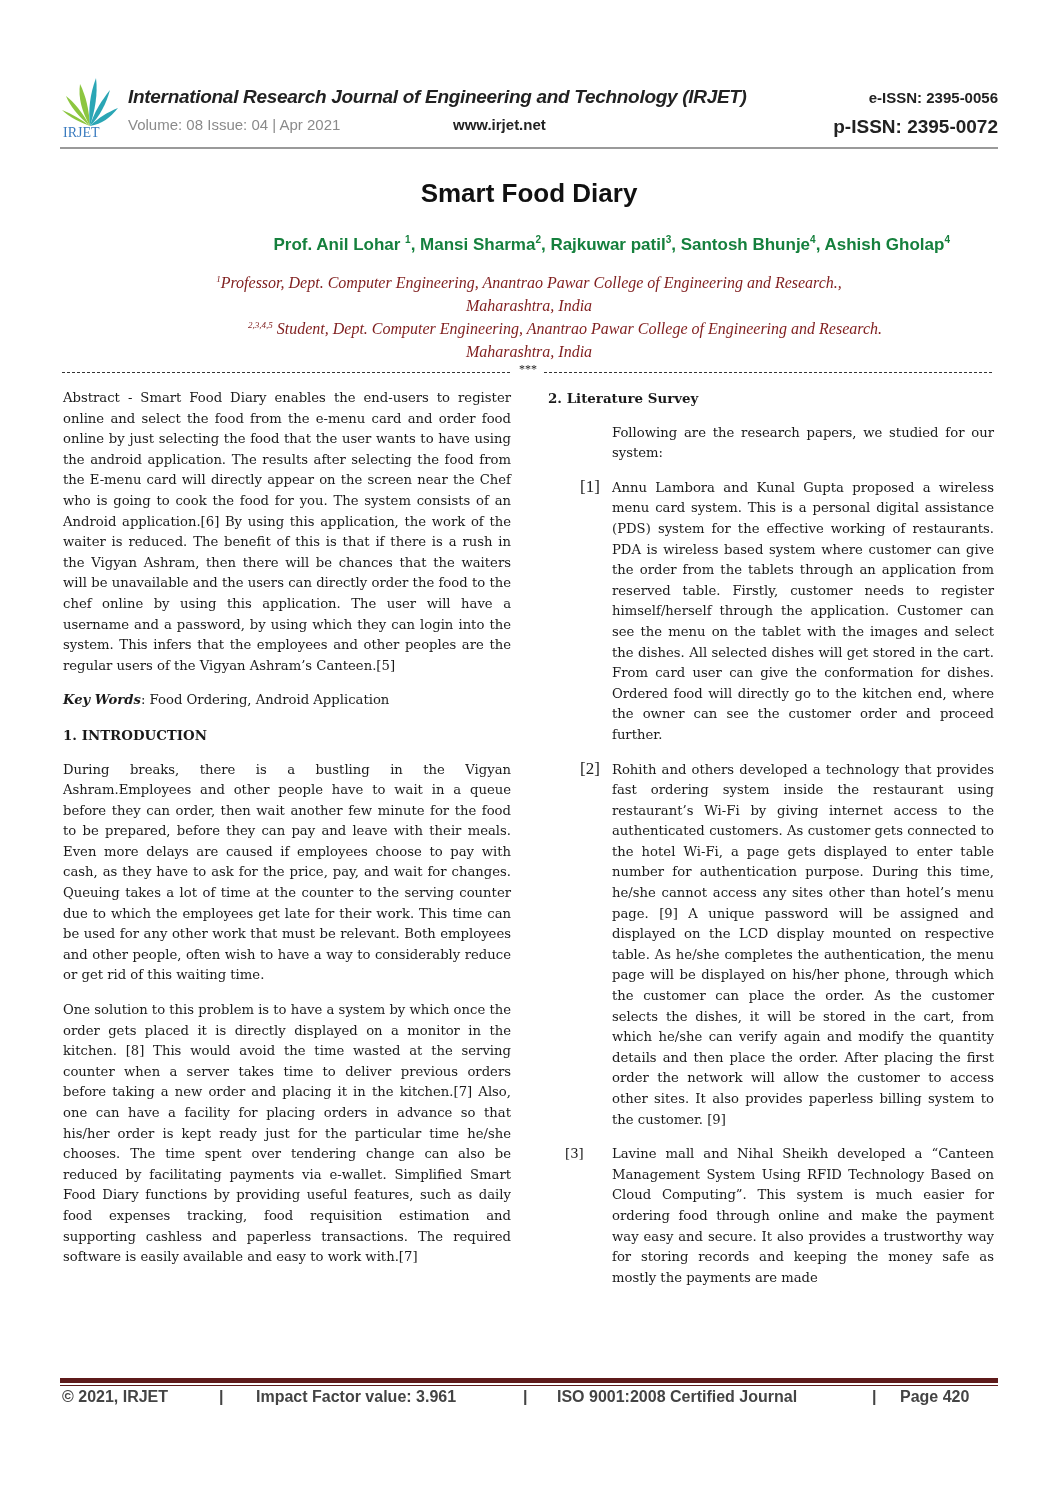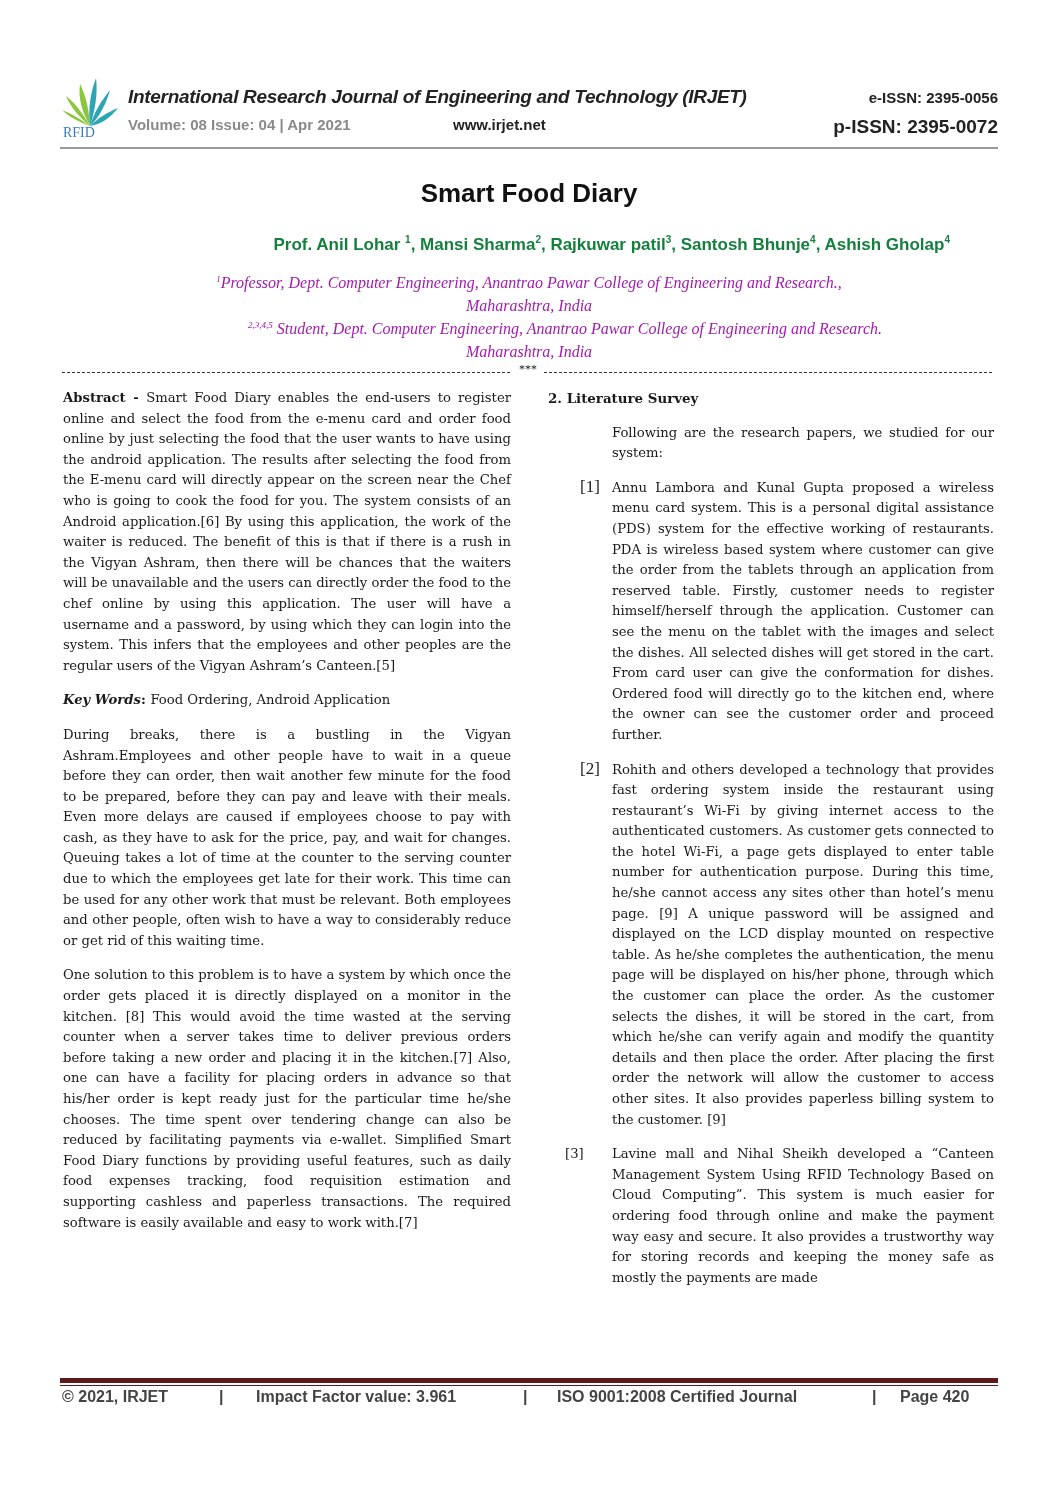--- a/index.html
+++ b/index.html
@@ -8,51 +8,51 @@
 
   
   .hdr { position: absolute; left: 60px; top: 76px; width: 940px; height: 70px; }
   .logo { position: absolute; left: 0; top: 0; width: 60px; height: 66px; }
   .logo svg { display: block; }
   .logo-text { position: absolute; left: 3px; top: 49px; font-family: "Liberation Serif", serif;
                font-size: 14px; color: #3a7bbf; letter-spacing: 0px; }
   .j-title { position: absolute; left: 68px; top: 10px; font-family: "Liberation Sans", sans-serif;
              font-weight: bold; font-size: 19px; color: #222; letter-spacing: -0.3px; font-style: italic; }
   .j-vol { position: absolute; left: 68px; top: 40px; font-family: "Liberation Sans", sans-serif;
-           font-weight: bold; font-size: 15px; color: #8a8a8a; }
+           font-weight: normal; font-size: 15px; color: #8a8a8a; }
   .j-url { position: absolute; left: 393px; top: 40px; font-family: "Liberation Sans", sans-serif;
            font-weight: bold; font-size: 15px; color: #222; }
   .j-issn1 { position: absolute; right: 2px; top: 13px; font-family: "Liberation Sans", sans-serif;
              font-weight: bold; font-size: 15px; color: #222; }
   .j-issn2 { position: absolute; right: 2px; top: 40px; font-family: "Liberation Sans", sans-serif;
              font-weight: bold; font-size: 19px; color: #222; }
   .hdr-rule { position: absolute; left: 60px; top: 147px; width: 938px; height: 2px; background: #9a9a9a; }
 
   
   .title { position: absolute; left: 0; width: 1058px; top: 178px; text-align: center;
            font-family: Liberation Sans, sans-serif; font-weight: bold; font-size: 26px; color: #111; }
   .authors { position: absolute; left: 0; width: 950px; top: 234px; text-align: right;
              font-family: "Liberation Sans", sans-serif; font-weight: bold; font-size: 17px; color: #15803d; }
   .authors sup { font-size: 10px; }
   .affil { position: absolute; left: 0; width: 1058px; text-align: center;
-           font-family: "Liberation Serif", serif; font-style: italic; font-size: 16px; color: #a21caf; }
+           font-family: "Liberation Serif", serif; font-style: italic; font-size: 16px; color: #7f1d1d; }
   .affil sup { font-size: 9px; }
   .aff1 { top: 274px; } .aff1b { top: 297px; } .aff2 { top: 320px; padding-left: 36px; } .aff2b { top: 343px; }
   .sep { position: absolute; left: 62px; width: 930px; top: 364px; height: 14px; }
   .sep .dash { position: absolute; top: 8px; height: 0; border-top: 1px dashed #333; }
   .sep .d1 { left: 0; width: 448px; } .sep .d2 { left: 482px; width: 448px; }
   .sep .stars { position: absolute; left: 450px; top: -2px; width: 32px; text-align: center; font-size: 12px; font-family: "Liberation Serif", serif; }
 
   
   .col { position: absolute; top: 388px; font-family: "DejaVu Serif", serif; font-size: 13.2px;
          line-height: 20.6px; text-align: justify; color: #1a1a1a; }
   .col-left { left: 63px; width: 448px; }
   .col-right { left: 548px; width: 446px; }
   .col p { margin: 0 0 14px 0; }
-  .b { font-weight: bold; margin-top: 31px; }
+  .b { font-weight: normal; margin-top: 31px; }
   .bi { font-weight: bold; font-style: italic; }
   .h { font-weight: bold; margin: 0 0 12px 0; font-size: 13.4px; }
   .indent { padding-left: 64px; }
   .ref { position: relative; padding-left: 64px; margin-bottom: 14px; }
   .ref .num { position: absolute; left: 32px; top: -1px; font-family: "Liberation Serif", serif; font-size: 17px; }
   .ref3 { position: relative; padding-left: 64px; }
   .ref3 .num3 { position: absolute; left: 17px; top: 0; }
 
   
   .foot-bar { position: absolute; left: 60px; top: 1378px; width: 938px; height: 5px; background: #5e1a1a; }
@@ -69,21 +69,21 @@
 <div class="hdr">
   <div class="logo">
     <svg width="60" height="52" viewBox="0 0 60 52">
       <path d="M30 50 C18 40 10 30 6 20 C14 26 22 36 30 50 Z" fill="#8cc63f"></path>
       <path d="M30 50 C22 36 18 22 20 8 C26 20 29 34 30 50 Z" fill="#8cc63f"></path>
       <path d="M30 50 C28 34 30 18 36 2 C38 18 35 34 30 50 Z" fill="#2aa6b5"></path>
       <path d="M30 50 C34 36 42 24 50 14 C46 28 40 40 30 50 Z" fill="#2aa6b5"></path>
       <path d="M30 50 C38 42 48 36 58 32 C50 42 42 48 30 50 Z" fill="#2aa6b5"></path>
       <path d="M30 50 C20 46 10 42 2 34 C12 38 22 44 30 50 Z" fill="#8cc63f"></path>
     </svg>
-    <span class="logo-text">RFID</span>
+    <span class="logo-text">IRJET</span>
   </div>
   <span class="j-title">International Research Journal of Engineering and Technology (IRJET)</span>
   <span class="j-vol">Volume: 08 Issue: 04 | Apr 2021</span>
   <span class="j-url">www.irjet.net</span>
   <span class="j-issn1">e-ISSN: 2395-0056</span>
   <span class="j-issn2">p-ISSN: 2395-0072</span>
 </div>
 <div class="hdr-rule"></div>
 
 <div class="title">Smart Food Diary</div>
@@ -108,20 +108,21 @@
   <div class="dash d2"></div>
 </div>
 
 <div class="col col-left">
   <p>
     <span class="b">Abstract - </span><span>Smart Food Diary enables the end-users to register online and select the food from the e-menu card and order food online by just selecting the food that the user wants to have using the android application. The results after selecting the food from the E-menu card will directly appear on the screen near the Chef who is going to cook the food for you. The system consists of an Android application.[6] By using this application, the work of the waiter is reduced. The benefit of this is that if there is a rush in the Vigyan Ashram, then there will be chances that the waiters will be unavailable and the users can directly order the food to the chef online by using this application. The user will have a username and a password, by using which they can login into the system. This infers that the employees and other peoples are the regular users of the Vigyan Ashram’s Canteen.[5]</span>
   </p>
   <p>
     <span class="bi">Key Words</span><span class="b">: </span><span>Food Ordering, Android Application</span>
   </p>
+  <p class="h">1. INTRODUCTION</p>
   <p>During breaks, there is a bustling in the Vigyan Ashram.Employees and other people have to wait in a queue before they can order, then wait another few minute for the food to be prepared, before they can pay and leave with their meals. Even more delays are caused if employees choose to pay with cash, as they have to ask for the price, pay, and wait for changes. Queuing takes a lot of time at the counter to the serving counter due to which the employees get late for their work. This time can be used for any other work that must be relevant. Both employees and other people, often wish to have a way to considerably reduce or get rid of this waiting time.</p>
   <p>One solution to this problem is to have a system by which once the order gets placed it is directly displayed on a monitor in the kitchen. [8] This would avoid the time wasted at the serving counter when a server takes time to deliver previous orders before taking a new order and placing it in the kitchen.[7] Also, one can have a facility for placing orders in advance so that his/her order is kept ready just for the particular time he/she chooses. The time spent over tendering change can also be reduced by facilitating payments via e-wallet. Simplified Smart Food Diary functions by providing useful features, such as daily food expenses tracking, food requisition estimation and supporting cashless and paperless transactions. The required software is easily available and easy to work with.[7]</p>
 </div>
 
 <div class="col col-right">
   <p class="h">2. Literature Survey</p>
   <p class="indent">Following are the research papers, we studied for our system:</p>
   <div class="ref">
     <span class="num">[1]</span>
     <span>Annu Lambora and Kunal Gupta proposed a wireless menu card system. This is a personal digital assistance (PDS) system for the effective working of restaurants. PDA is wireless based system where customer can give the order from the tablets through an application from reserved table. Firstly, customer needs to register himself/herself through the application. Customer can see the menu on the tablet with the images and select the dishes. All selected dishes will get stored in the cart. From card user can give the conformation for dishes. Ordered food will directly go to the kitchen end, where the owner can see the customer order and proceed further.</span>

